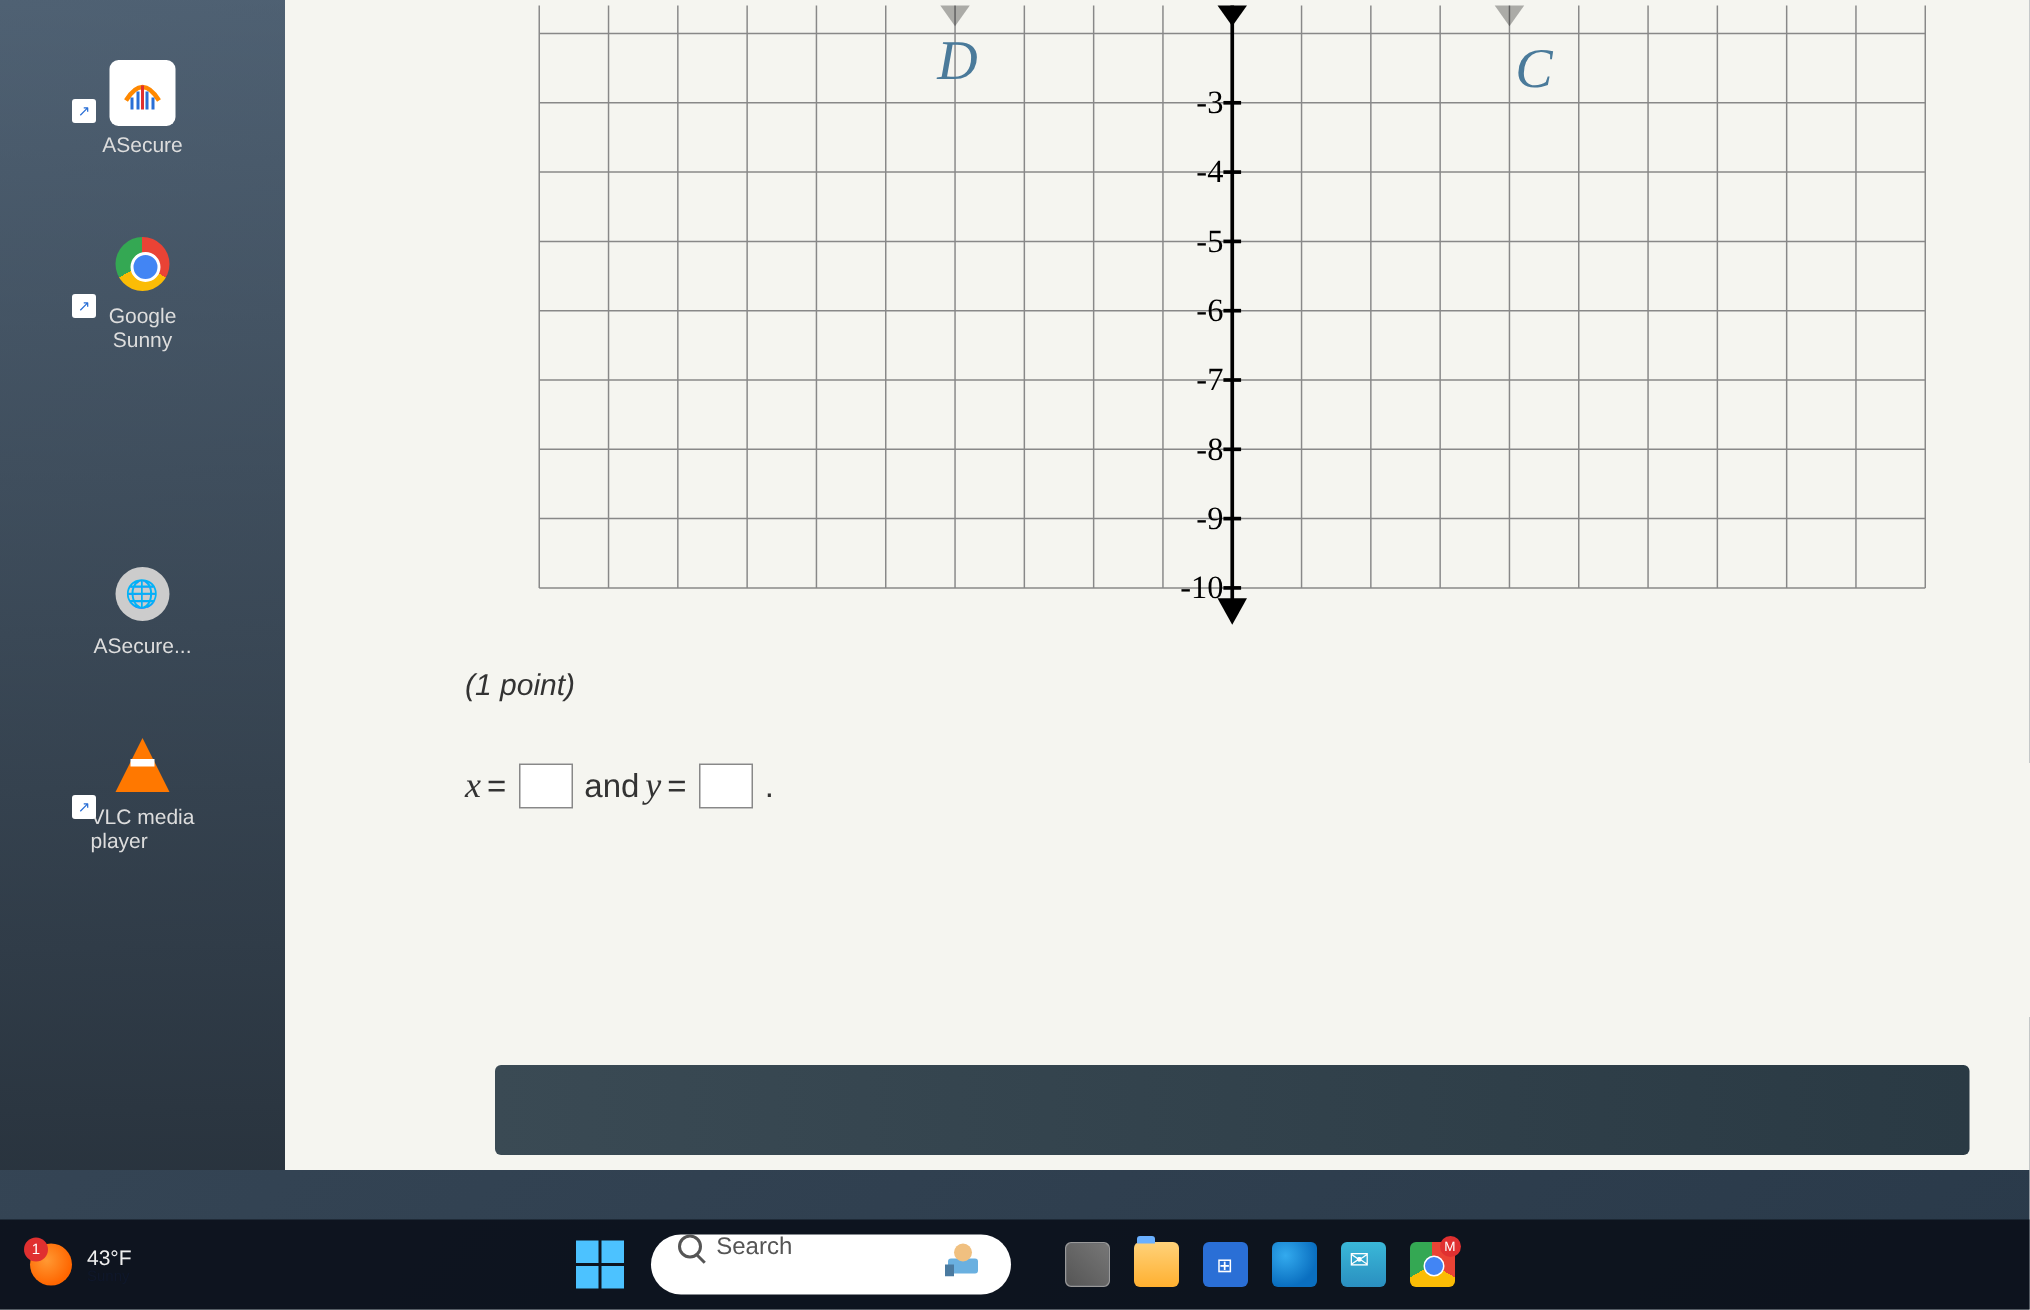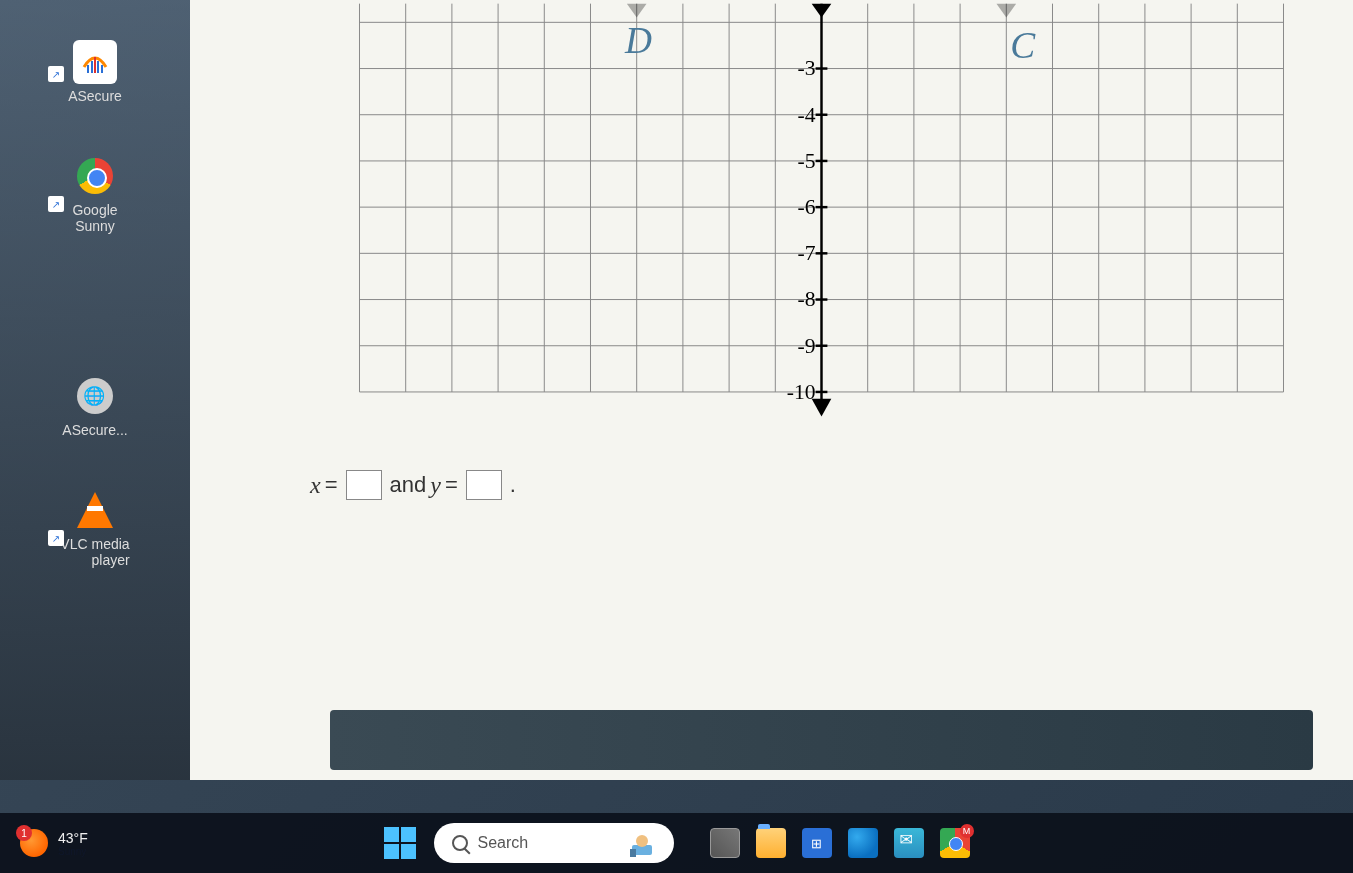--- a/index.html
+++ b/index.html
@@ -203,21 +203,20 @@
     .start-btn div:nth-child(1){background:#4cc2ff;}
     .start-btn div:nth-child(2){background:#4cc2ff;}
     .start-btn div:nth-child(3){background:#4cc2ff;}
     .start-btn div:nth-child(4){background:#4cc2ff;}
     .search-box {
       background: #fff;
       border-radius: 22px;
       height: 40px;
       width: 240px;
       display: flex;
-      align-items: center;
       padding: 0 18px;
       gap: 10px;
       color: #555;
       font-size: 16px;
     }
     .search-box .mag-icon {
       width: 16px; height: 16px;
       border: 2px solid #555;
       border-radius: 50%;
       position: relative;
@@ -287,21 +286,21 @@
     <div class="icon-img secure-ico">
         <div class="secure-globe">🌐</div>
       </div>
     <span>ASecure...</span>
   </div>
   <div class="desktop-icon" style="position:relative">
     <div class="icon-img vlc-ico">
         <div class="cone"></div>
       </div>
     <div class="shortcut-arrow">↗</div>
-    <span style="white-space:pre;text-align:right">VLC media
+    <span style="white-space:pre;text-align:left">VLC media
 player</span>
   </div>
 </div>
 
 <div class="main-window">
   <div class="content-area">
     <div class="grid-container">
       <svg class="grid-svg" viewBox="0 0 1000 430">
 
         <g>
@@ -363,20 +362,21 @@
 
         <text class="point-label" x="300" y="50">D</text>
         <text class="point-label" x="692" y="55">C</text>
 
         <polygon points="500,0 490,14 510,14" fill="#000" transform="rotate(180 500 7)"></polygon>
         <polygon points="312,0 302,14 322,14" fill="#000" transform="rotate(180 312 7)" style="opacity:0.3"></polygon>
         <polygon points="688,0 678,14 698,14" fill="#000" transform="rotate(180 688 7)" style="opacity:0.3"></polygon>
       </svg>
     </div>
 
+    <div class="points">(1 point)</div>
 
     <div class="answer-line">
       <span class="var-style">x</span>
       <span>=</span>
       <input class="answer-box" type="text" style="">
       <span>and</span>
       <span class="var-style">y</span>
       <span>=</span>
       <input class="answer-box" type="text" style="">
       <span>.</span>

